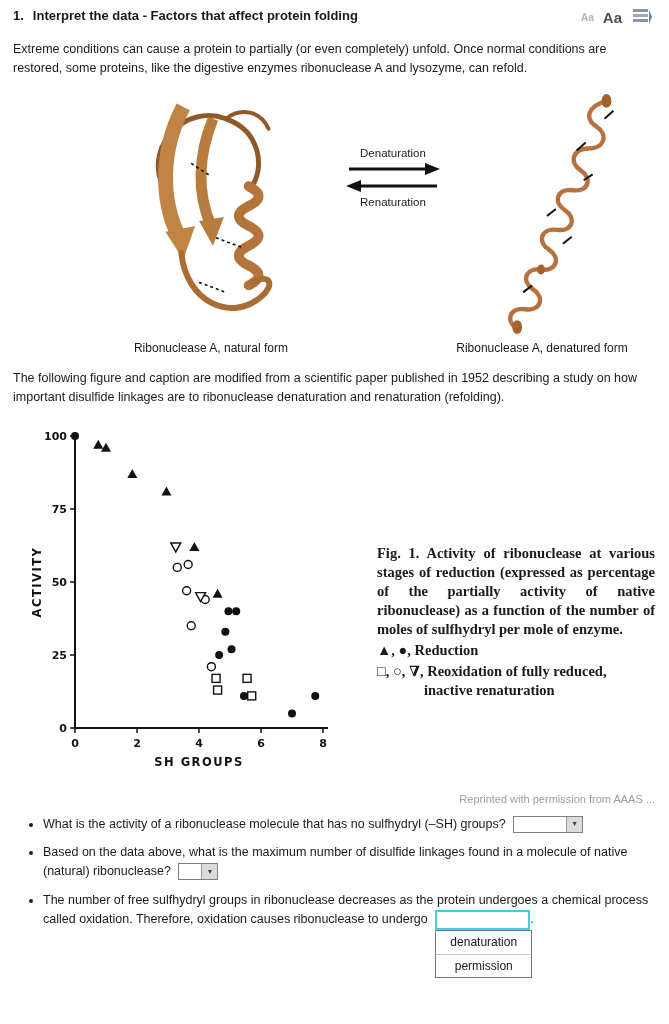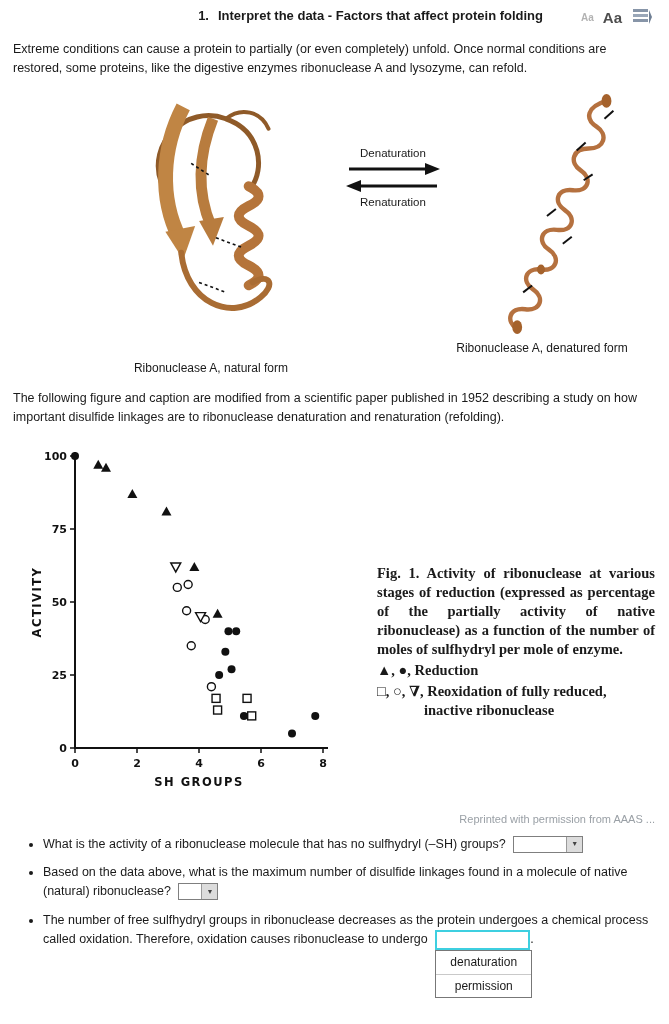--- a/index.html
+++ b/index.html
@@ -3,32 +3,32 @@
 <meta charset="utf-8">
 <style>
   html,body{margin:0;padding:0;}
   body{
     width:669px;height:1024px;overflow:hidden;background:#ffffff;
     font-family:"Liberation Sans","DejaVu Sans",sans-serif;
     color:#1a1a1a;font-size:12.5px;
   }
   .page{padding:8px 14px 0 13px;position:relative;}
   
-  .header-row{display:flex;justify-content:flex-end;align-items:flex-start;gap:38px;}
+  .header-row{display:flex;justify-content:space-between;align-items:flex-start;}
   .title{font-weight:bold;font-size:13px;}
   .title .num{margin-right:9px;}
   .font-controls{display:flex;align-items:center;gap:9px;padding-right:2px;}
   .aa-small{font-size:10px;color:#b3b3b3;font-weight:bold;cursor:pointer;}
   .aa-large{font-size:15px;color:#4d4d4d;font-weight:bold;cursor:pointer;}
   
   .para{line-height:1.55;margin:14px 0 0 0;}
   
   .protein-figure{display:flex;margin:10px 0 0 72px;}
   .fig-col{display:flex;flex-direction:column;align-items:center;}
-  .col-natural{width:252px;gap:20px;}
+  .col-natural{width:252px;}
   .col-arrows{width:112px;padding-top:58px;display:flex;flex-direction:column;align-items:center;gap:3px;}
   .col-denatured{width:186px;}
   .fig-caption{font-size:12px;margin-top:4px;white-space:nowrap;}
   .arrow-label{font-size:11.5px;}
   
   .figure-row{display:flex;margin:14px 0 0 14px;}
   .chart-wrap{width:312px;}
   #chart-svg text{fill:#111;}
   #chart-svg text.tick{font:700 11px "DejaVu Sans",sans-serif;}
   #chart-svg text.axis-label{font:700 11.5px "DejaVu Sans",sans-serif;letter-spacing:1.5px;}
@@ -186,21 +186,21 @@
         </svg>
     </div>
     <div class="caption-col">
       <div class="caption-body">
         <span>Fig. 1.</span><span> Activity of ribonuclease at various stages of reduction (expressed as percentage of the partially activity of native ribonuclease) as a function of the number of moles of sulfhydryl per mole of enzyme.</span>
       </div>
       <div class="legend-line">
         <span>▲, ●,</span><span> Reduction</span>
       </div>
       <div class="legend-line legend2">
-        <span>□, ○, ∇,</span><span> Reoxidation of fully reduced, inactive ribonuclease</span>
+        <span>□, ○, ∇,</span><span> Reoxidation of fully reduced, inactive renaturation</span>
       </div>
     </div>
   </div>
 
   <div class="attribution">Reprinted with permission from AAAS ...</div>
 
 
   <ul class="qlist">
     <li>
       <span>What is the activity of a ribonuclease molecule that has no sulfhydryl (–SH) groups?</span>

